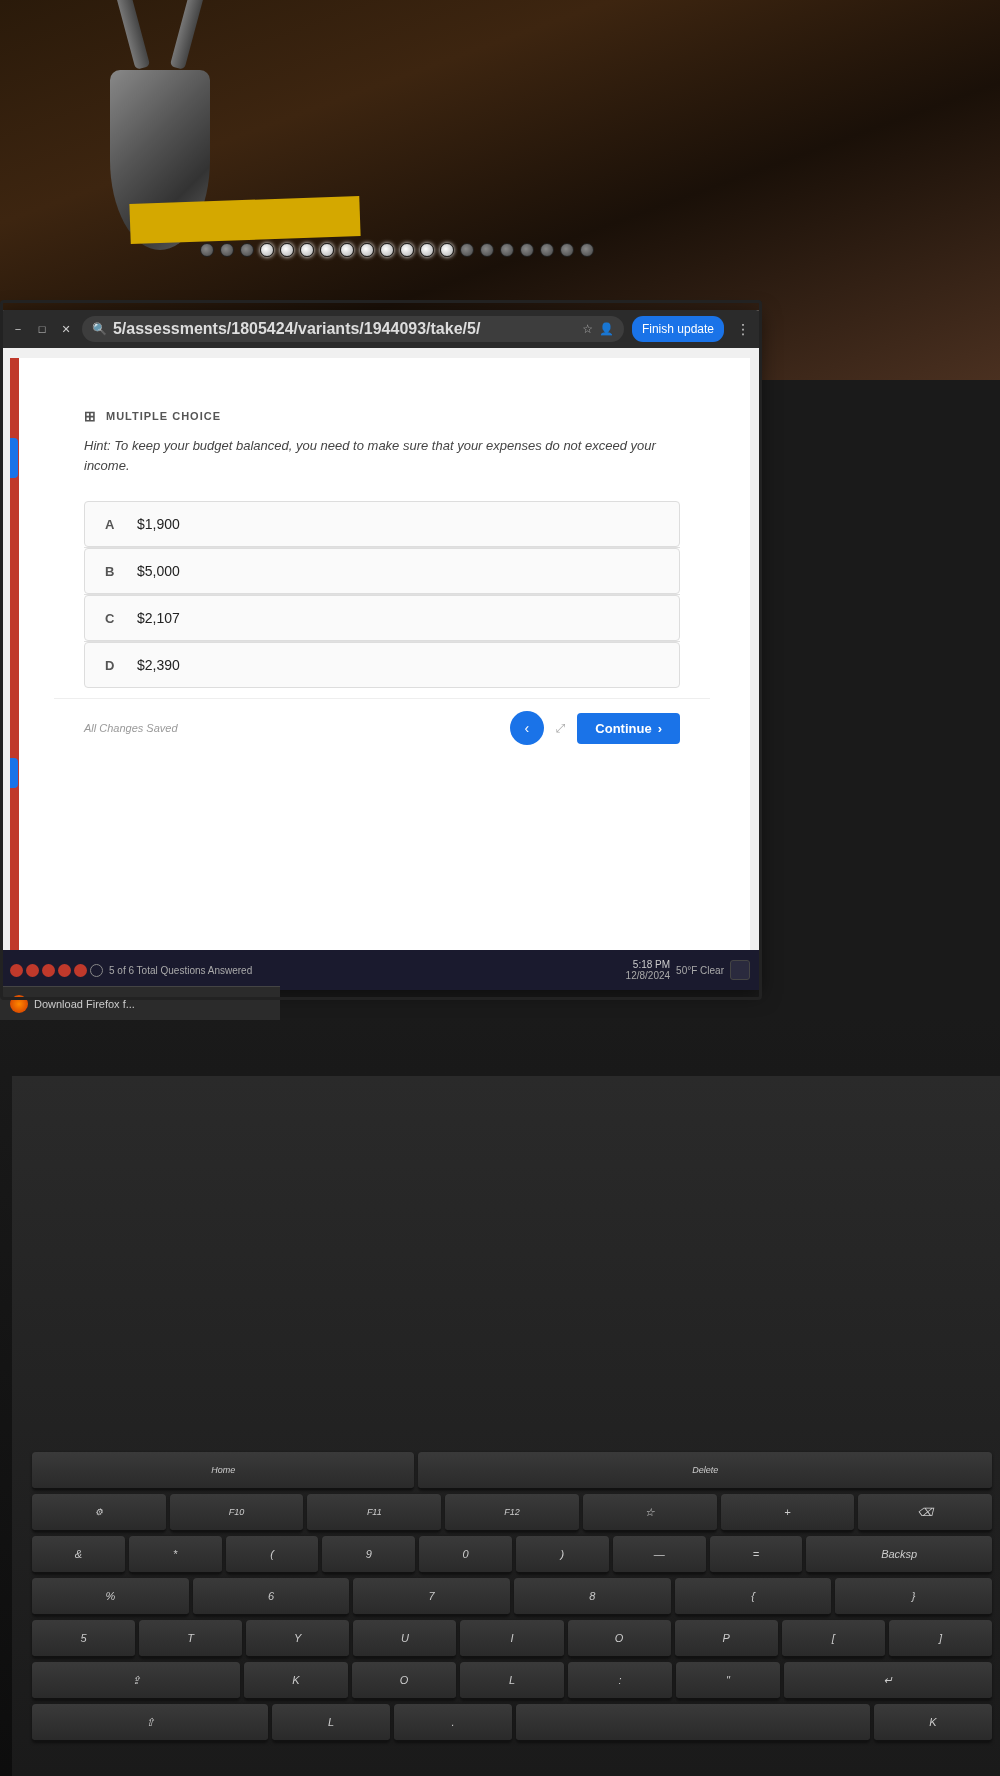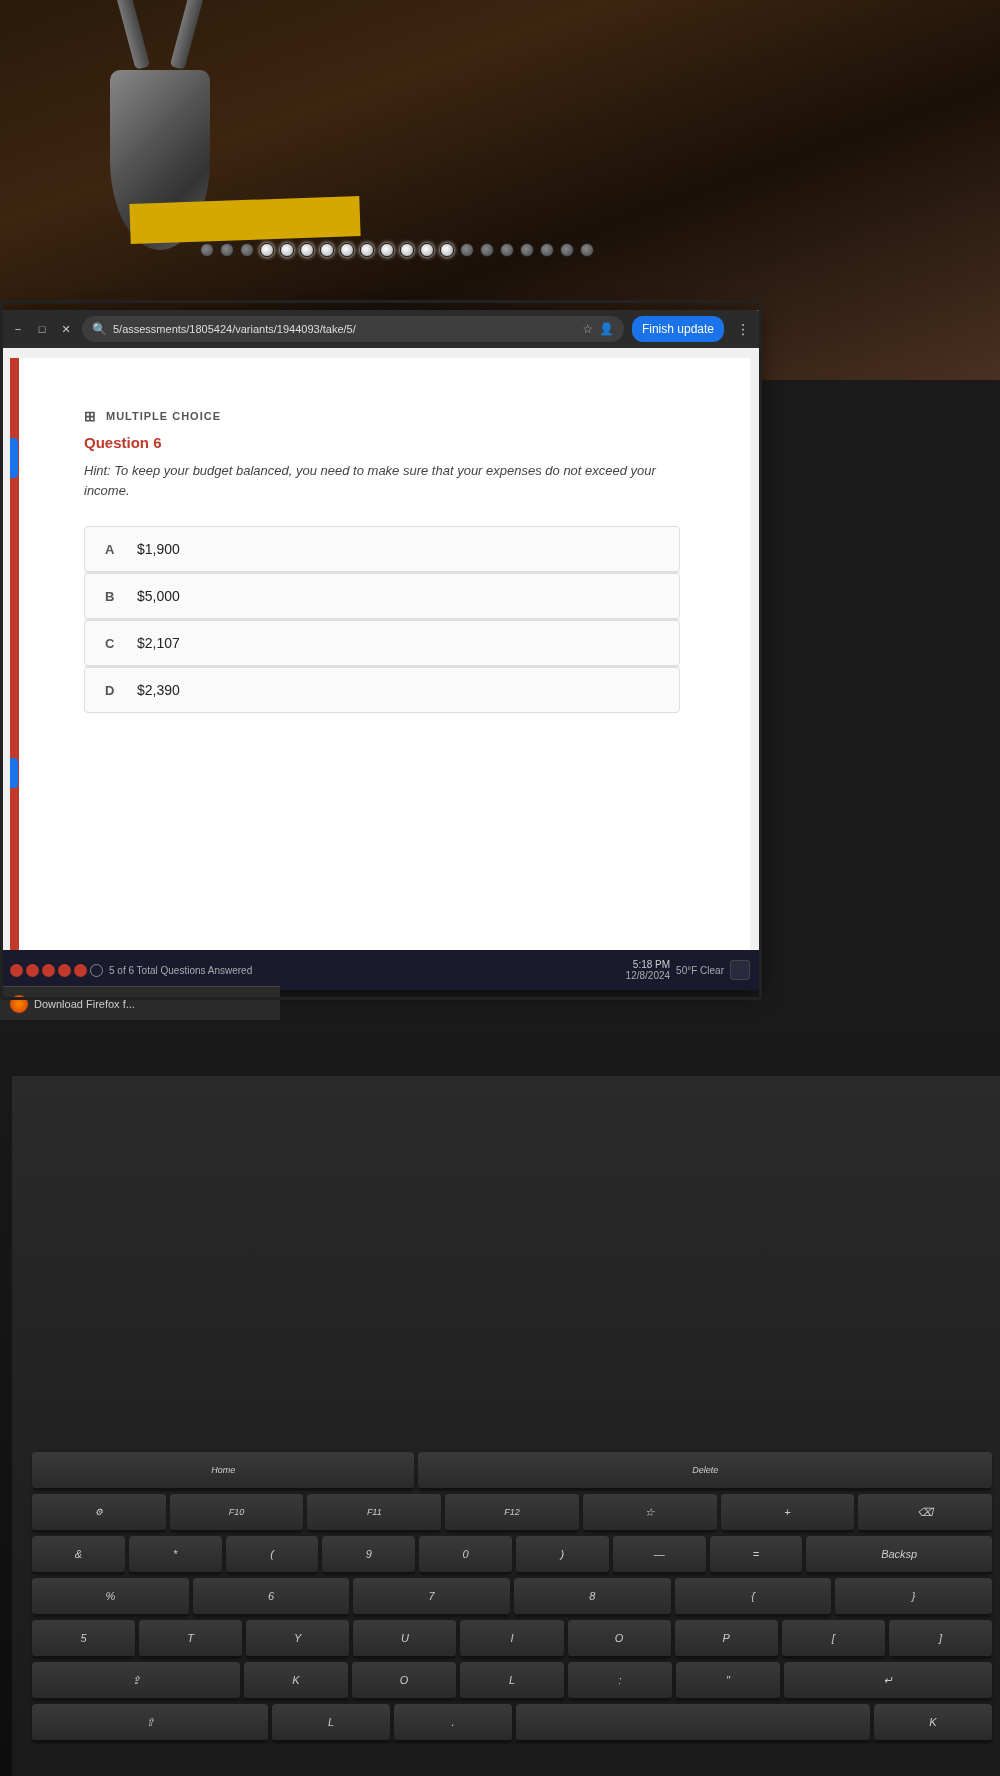--- a/index.html
+++ b/index.html
@@ -144,22 +144,23 @@
       gap: 6px;
       font-size: 11px;
       color: #ccc;
       overflow: hidden;
     }
     .url-text {
       flex: 1;
       overflow: hidden;
       text-overflow: ellipsis;
       white-space: nowrap;
-      font-size: 11px;
+      font-size: 16px;
       color: #ddd;
+      font-weight: bold;
     }
     .url-icon {
       color: #aaa;
       font-size: 12px;
     }
     .finish-update-btn {
       background: #1a73e8;
       color: #fff;
       border: none;
       border-radius: 11px;
@@ -467,21 +468,20 @@
       <div class="blue-tab"></div>
       <div class="blue-tab2"></div>
 
       <div class="question-page-inner">
 
         <div class="multiple-choice-label">
           <span class="mc-icon"></span>
           <span>MULTIPLE CHOICE</span>
         </div>
 
-        <div class="question-number">Question 6</div>
 
 
         <div class="question-hint">Hint:  To keep your budget balanced, you need to make sure that your expenses do not exceed your income.</div>
 
         <div class="answer-section">
           <div class="answer-choice">
             <span class="choice-letter">A</span>
             <span class="choice-text">$1,900</span>
           </div>
           <hr class="choice-divider">
@@ -495,20 +495,29 @@
             <span class="choice-text">$2,107</span>
           </div>
           <hr class="choice-divider">
           <div class="answer-choice">
             <span class="choice-letter">D</span>
             <span class="choice-text">$2,390</span>
           </div>
         </div>
       </div>
 
+      <div class="bottom-nav-section">
+        <span class="saved-text">All Changes Saved</span>
+        <button class="nav-btn">‹</button>
+        <span class="expand-icon">⤢</span>
+        <button class="continue-btn">
+          <span>Continue</span>
+          <span>›</span>
+        </button>
+      </div>
     </div>
   </div>
 </div>
 
 <div style="position:absolute; top:950px; left:0; width:760px; height:40px; background:#1a1a2e; display:flex; align-items:center; padding:0 10px; gap:6px; z-index:11;">
   <div style="display:flex; gap:3px;">
     <div style="width:13px;height:13px;border-radius:50%;background:#c0392b;"></div>
     <div style="width:13px;height:13px;border-radius:50%;background:#c0392b;"></div>
     <div style="width:13px;height:13px;border-radius:50%;background:#c0392b;"></div>
     <div style="width:13px;height:13px;border-radius:50%;background:#c0392b;"></div>

